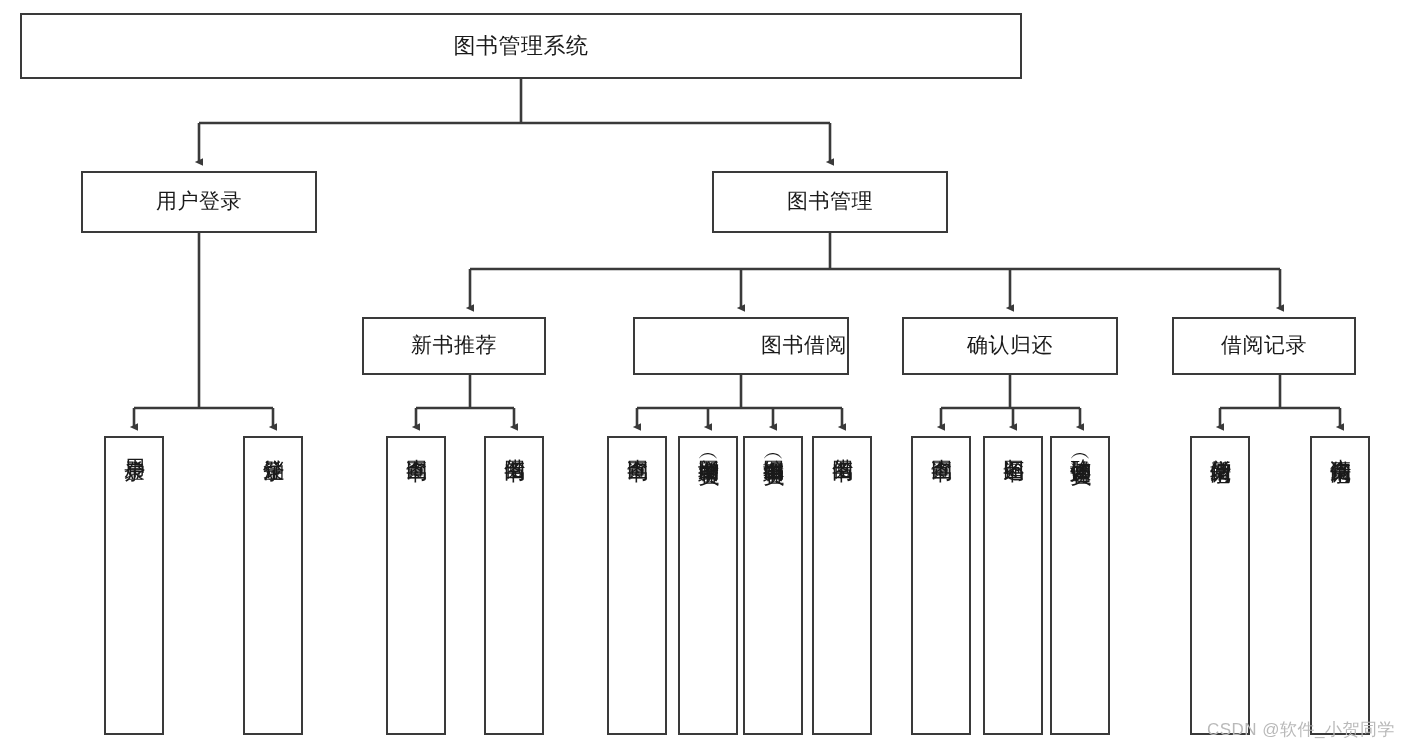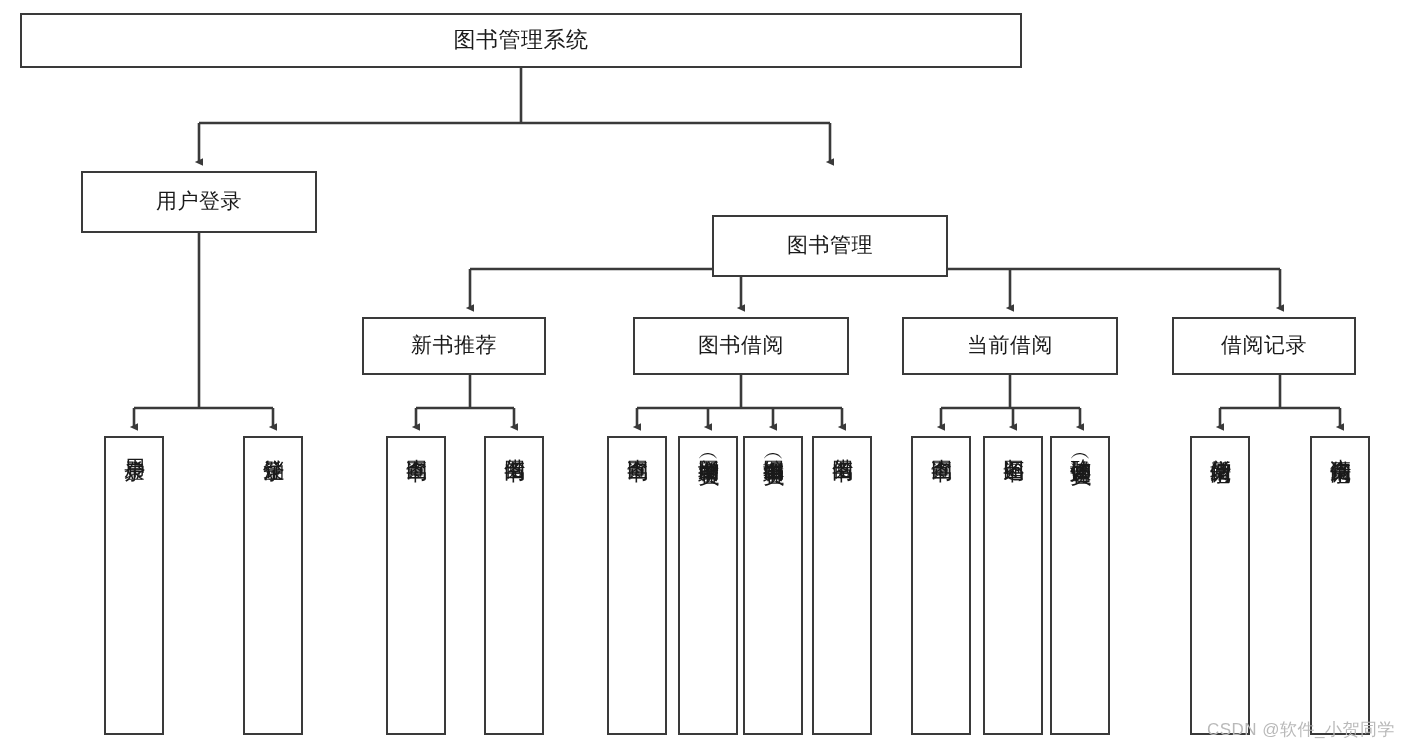--- a/index.html
+++ b/index.html
@@ -113,37 +113,37 @@
         <path d="M1013,408 L1013,427" marker-end="url(#arrowhead)"></path>
         <path d="M1080,408 L1080,427" marker-end="url(#arrowhead)"></path>
         <path d="M1280,375 L1280,408"></path>
         <path d="M1220,408 L1340,408"></path>
         <path d="M1220,408 L1220,427" marker-end="url(#arrowhead)"></path>
         <path d="M1340,408 L1340,427" marker-end="url(#arrowhead)"></path>
       </g>
   </svg>
 
   <div id="node-layer">
-      <div class="node horizontal root" style="left: 20px; top: 13px; width: 1002px; height: 55px;">
+      <div class="node horizontal root" style="left: 20px; top: 13px; width: 1002px; height: 66px;">
         <span class="node-label">图书管理系统</span>
       </div>
       <div class="node horizontal" style="left: 81px; top: 171px; width: 236px; height: 62px;">
         <span class="node-label">用户登录</span>
       </div>
-      <div class="node horizontal" style="left: 712px; top: 171px; width: 236px; height: 62px; margin-top: 44px;">
+      <div class="node horizontal" style="left: 712px; top: 171px; width: 236px; height: 62px;">
         <span class="node-label">图书管理</span>
       </div>
       <div class="node horizontal" style="left: 362px; top: 317px; width: 184px; height: 58px;">
         <span class="node-label">新书推荐</span>
       </div>
-      <div class="node horizontal" style="left: 633px; top: 317px; width: 216px; height: 58px;">
+      <div class="node horizontal" style="left: 633px; top: 317px; width: 216px; height: 58px; justify-content: flex-end;">
         <span class="node-label">图书借阅</span>
       </div>
       <div class="node horizontal" style="left: 902px; top: 317px; width: 216px; height: 58px;">
-        <span class="node-label">当前借阅</span>
+        <span class="node-label">确认归还</span>
       </div>
       <div class="node horizontal" style="left: 1172px; top: 317px; width: 184px; height: 58px;">
         <span class="node-label">借阅记录</span>
       </div>
       <div class="node vertical" style="left: 104px; top: 436px; width: 60px; height: 299px;">
         <span class="node-label">用户登录</span>
       </div>
       <div class="node vertical" style="left: 243px; top: 436px; width: 60px; height: 299px;">
         <span class="node-label">注销登录</span>
       </div>

